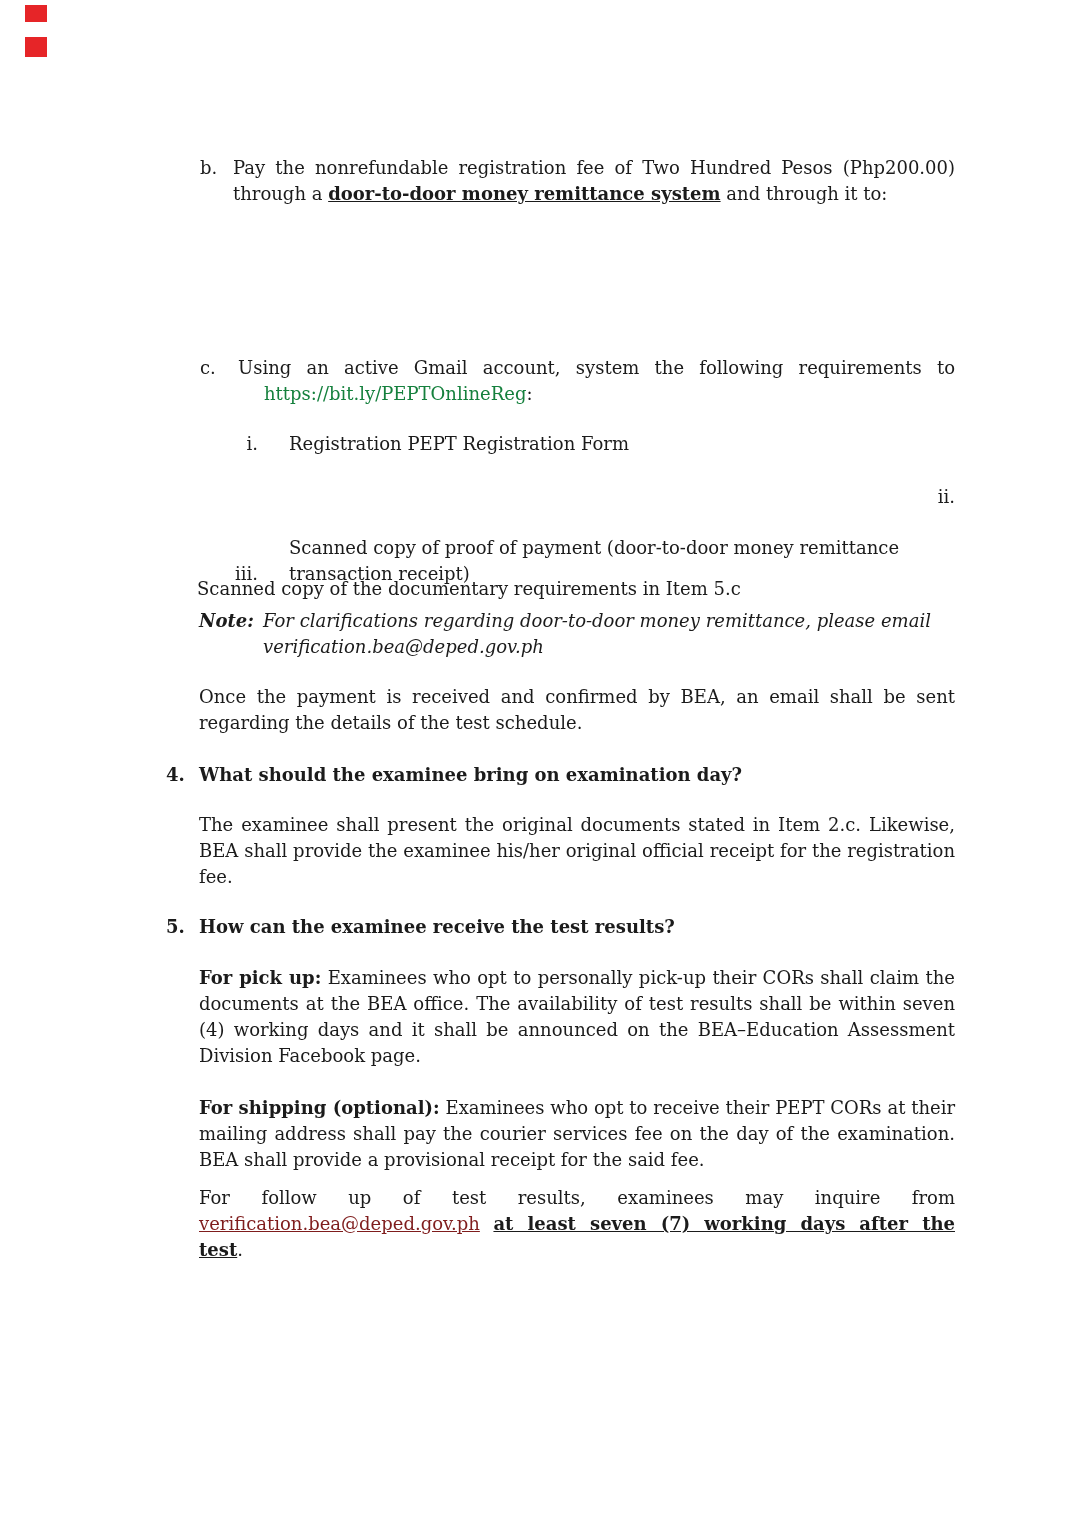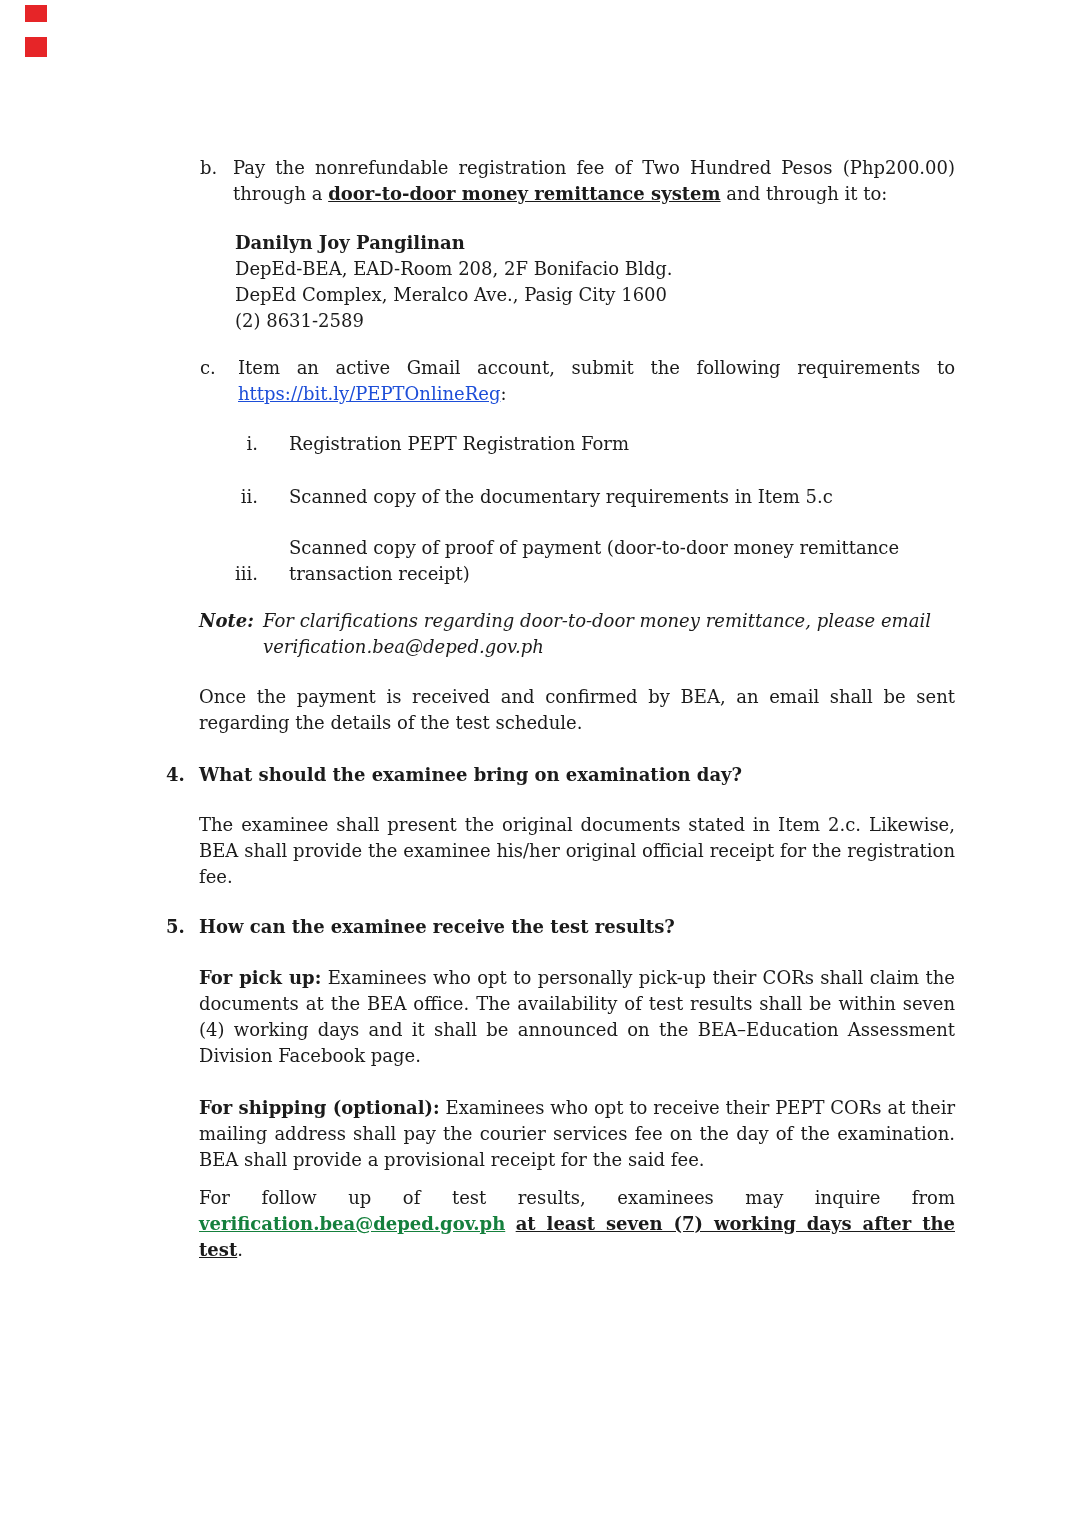--- a/index.html
+++ b/index.html
@@ -36,56 +36,50 @@
   .ntxt{flex:1;}
 
   .para{left:199px;width:756px;text-align:justify;}
 
   .qhead{left:166px;width:789px;display:flex;font-weight:bold;}
   .qnum{flex:0 0 33px;}
   .qtitle{flex:1;}
 
   .bu{font-weight:bold;text-decoration:underline;text-align:center;}
   .bold{font-weight:bold;margin-top:39px;}
-  .link{color:#1d4ed8;text-decoration:underline;cursor:pointer;}
-  .blink{color:#15803d;font-weight:bold;text-decoration:underline;cursor:pointer;}
+  .link{color:#15803d;cursor:pointer;margin-left:26px;}
+  .blink{color:#7f1d1d;font-weight:normal;text-decoration:underline;cursor:pointer;}
 
   .fline{left:199px;width:756px;text-align:justify;text-align-last:justify;}
   .fline-last{left:199px;width:756px;text-align:left;}
 
   .t-b{top:155px;} .t-c{top:355px;}
-  .t-i{top:431px;} .t-ii{top:484px;} .t-iii{top:535px;align-items:flex-end;}
+  .t-i{top:431px;} .t-ii{top:484px;flex-direction:column;} .t-iii{top:535px;align-items:flex-end;}
   .t-note{top:608px;} .t-once{top:684px;}
   .t-q4{top:762px;} .t-q4body{top:812px;}
   .t-q5{top:914px;} .t-pickup{top:965px;} .t-ship{top:1095px;}
   .t-f1{top:1185px;} .t-f2{top:1211px;} .t-f3{top:1237px;}
 </style>
 </head>
 <body>
 
 <div class="page">
 
   <div class="mark m1"></div>
   <div class="mark m2"></div>
 
   <div class="blk hang t-b">
     <span class="lbl-b">b.</span>
     <div class="txt"><span>Pay the nonrefundable registration fee of Two Hundred Pesos (Php200.00) through a </span><span class="bu">door-to-door money remittance system</span><span> and through it to:</span></div>
   </div>
 
-  <div class="blk address">
-    <div class="name">Danilyn Joy Pangilinan</div>
-    <div>DepEd-BEA, EAD-Room 208, 2F Bonifacio Bldg.</div>
-    <div>DepEd Complex, Meralco Ave., Pasig City 1600</div>
-    <div>(2) 8631-2589</div>
-  </div>
 
   <div class="blk hang t-c">
     <span class="lbl-c">c.</span>
-    <div class="txt"><span>Item an active Gmail account, submit the following requirements to </span><span class="link">https://bit.ly/PEPTOnlineReg</span><span>:</span></div>
+    <div class="txt"><span>Using an active Gmail account, system the following requirements to </span><span class="link">https://bit.ly/PEPTOnlineReg</span><span>:</span></div>
   </div>
 
   <div class="blk roman t-i">
     <span class="rlbl">i.</span>
     <div class="rtxt">Registration PEPT Registration Form</div>
   </div>
   <div class="blk roman t-ii">
     <span class="rlbl">ii.</span>
     <div class="rtxt">Scanned copy of the documentary requirements in Item 5.c</div>
   </div>

